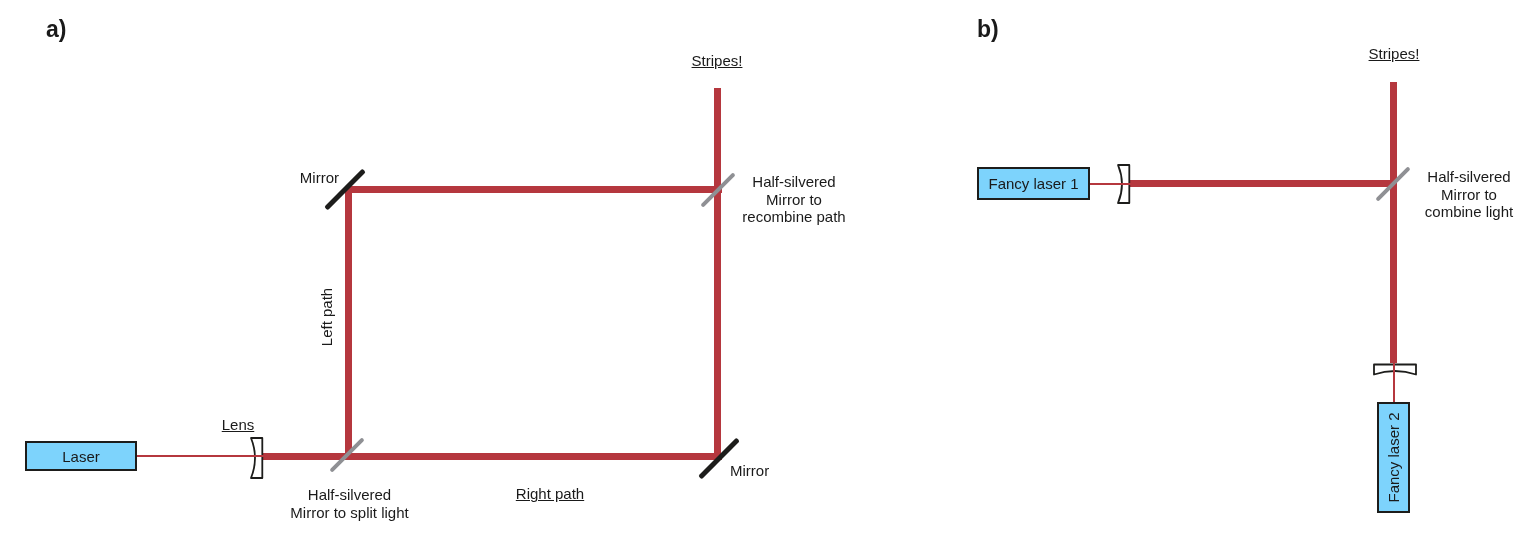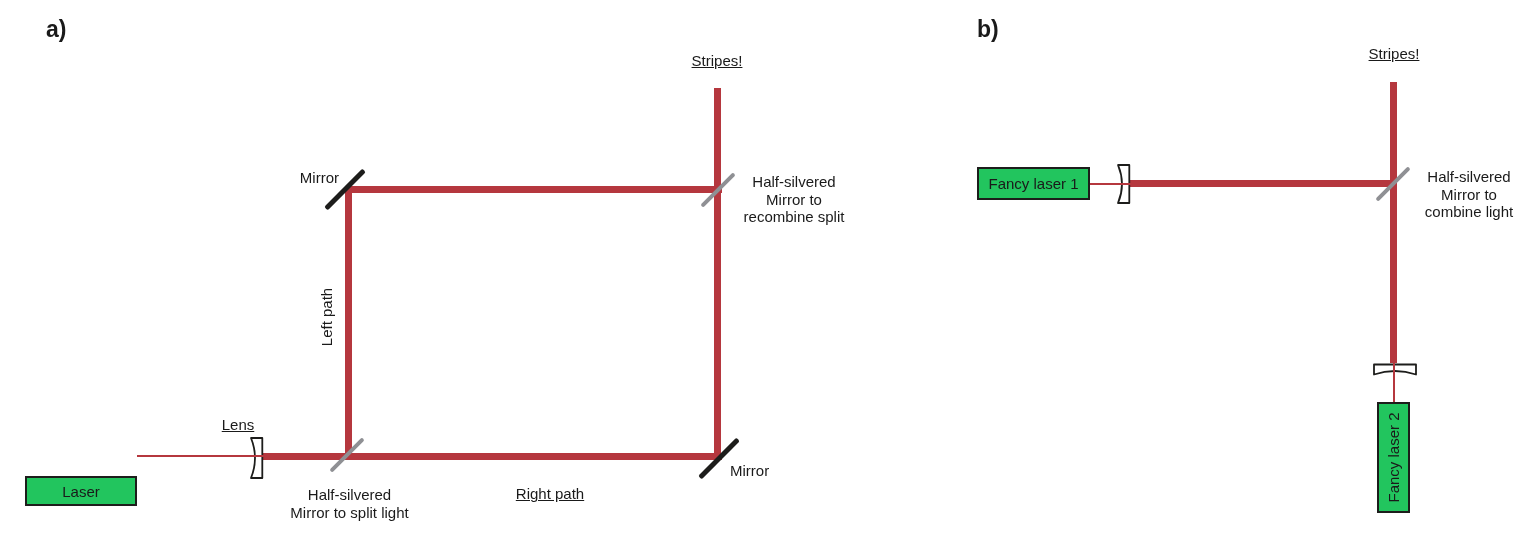--- a/index.html
+++ b/index.html
@@ -17,42 +17,42 @@
   .panel-letter{font-size:23px;font-weight:700;white-space:nowrap;}
   .lbl{font-size:15px;line-height:16px;white-space:nowrap;}
   .lbl-block{font-size:15px;line-height:17.5px;text-align:center;}
   .lbl-center{text-align:center;text-decoration:underline;}
   .lbl-right{text-align:right;}
   .beam{background:var(--beam);}
   .mirror{transform:rotate(-45deg);transform-origin:center center;}
   .mirror-full{background:var(--ink);width:54px;height:5px;border-radius:2px;}
   .mirror-half{background:var(--half-mirror);width:46px;height:4px;border-radius:2px;}
   .device-box{
-    border:2px solid var(--ink);background:#22c55e;box-sizing:border-box;
+    border:2px solid var(--ink);background:#7dd3fc;box-sizing:border-box;
     display:flex;align-items:center;justify-content:center;font-size:15px;
   }
   .vtext{transform:rotate(-90deg);white-space:nowrap;font-size:15px;}
   .rot-label{display:flex;align-items:center;justify-content:center;}
   .lens path{fill:#ffffff;stroke:var(--ink);stroke-width:1.8;stroke-linejoin:round;}
   .z1{z-index:1;} .z2{z-index:2;} .z3{z-index:3;}
 </style>
 </head>
 <body>
 
 <div id="stage">
 
   <div class="abs panel-letter" style="left:46px;top:16px;">a)</div>
 
   <div class="abs beam z1" style="left:137px;top:455px;width:116px;height:2px;"></div>
   <div class="abs beam z1" style="left:262px;top:453px;width:460px;height:7px;"></div>
   <div class="abs beam z1" style="left:345px;top:186px;width:7px;height:274px;"></div>
   <div class="abs beam z1" style="left:345px;top:186px;width:377px;height:7px;"></div>
   <div class="abs beam z1" style="left:714px;top:88px;width:7px;height:372px;"></div>
 
-  <div class="abs device-box z2" style="left:25px;top:441px;width:112px;height:30px;margin-top:35px;">
+  <div class="abs device-box z2" style="left:25px;top:441px;width:112px;height:30px;">
     <span>Laser</span>
   </div>
 
   <svg class="abs lens z2" style="left:249px;top:437px;" width="15" height="42" viewBox="0 0 15 42">
     <path d="M13.3 1 L13.3 41 L2 41 Q10 21 2 1 Z"></path>
   </svg>
 
   <div class="abs beam z3" style="left:249px;top:455px;width:15px;height:2px;"></div>
   <div class="abs lbl lbl-center" style="left:204px;top:417px;width:68px;">Lens</div>
 
@@ -65,21 +65,21 @@
   <div class="abs mirror mirror-full z2" style="left:318px;top:187px;"></div>
   <div class="abs lbl lbl-right" style="left:255px;top:170px;width:84px;">Mirror</div>
 
   <div class="abs mirror mirror-full z2" style="left:692px;top:456px;"></div>
   <div class="abs lbl" style="left:730px;top:463px;">Mirror</div>
 
   <div class="abs mirror mirror-half z2" style="left:695px;top:188px;"></div>
   <div class="abs lbl-block" style="left:724px;top:173px;width:140px;">
     <div>Half-silvered</div>
     <div>Mirror to</div>
-    <div>recombine split</div>
+    <div>recombine path</div>
   </div>
 
   <div class="abs lbl rot-label" style="left:292px;top:309px;width:70px;height:16px;transform:rotate(-90deg);">Left path</div>
   <div class="abs lbl lbl-center" style="left:505px;top:486px;width:90px;">Right path</div>
 
   <div class="abs lbl lbl-center" style="left:657px;top:53px;width:120px;">Stripes!</div>
 
   <div class="abs panel-letter" style="left:977px;top:16px;">b)</div>
 
   <div class="abs beam z1" style="left:1090px;top:183px;width:28px;height:2px;"></div>

